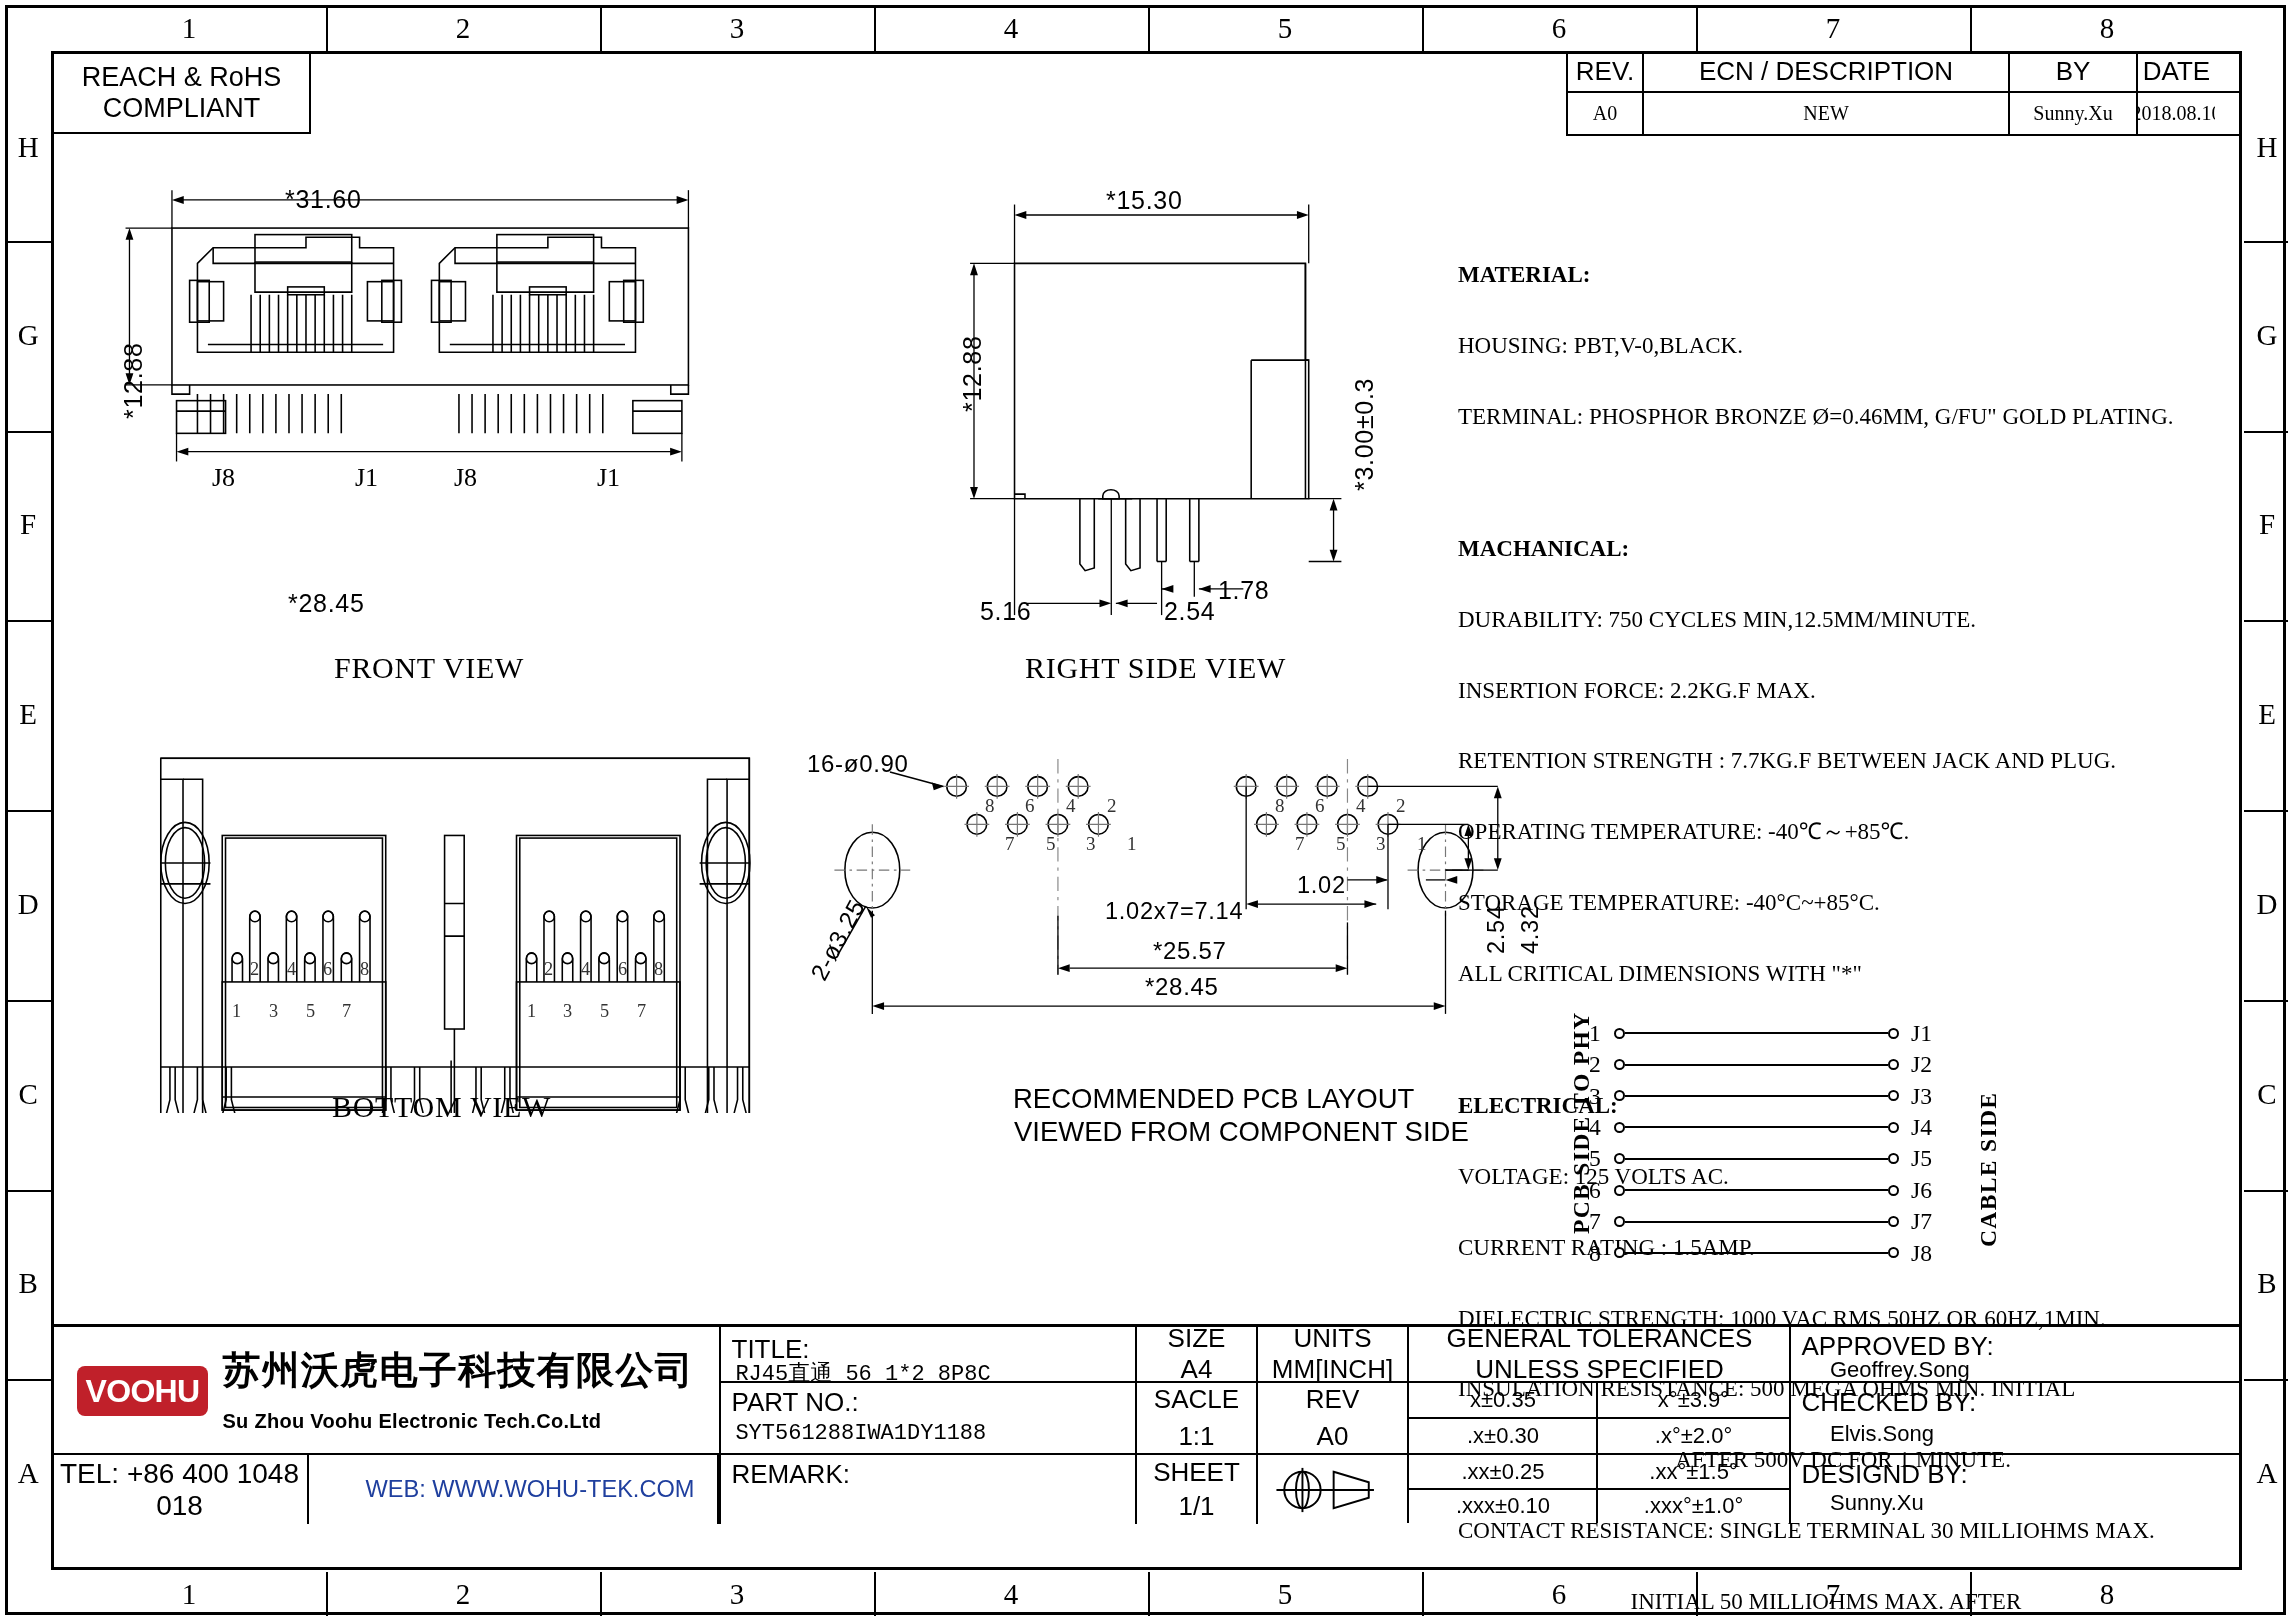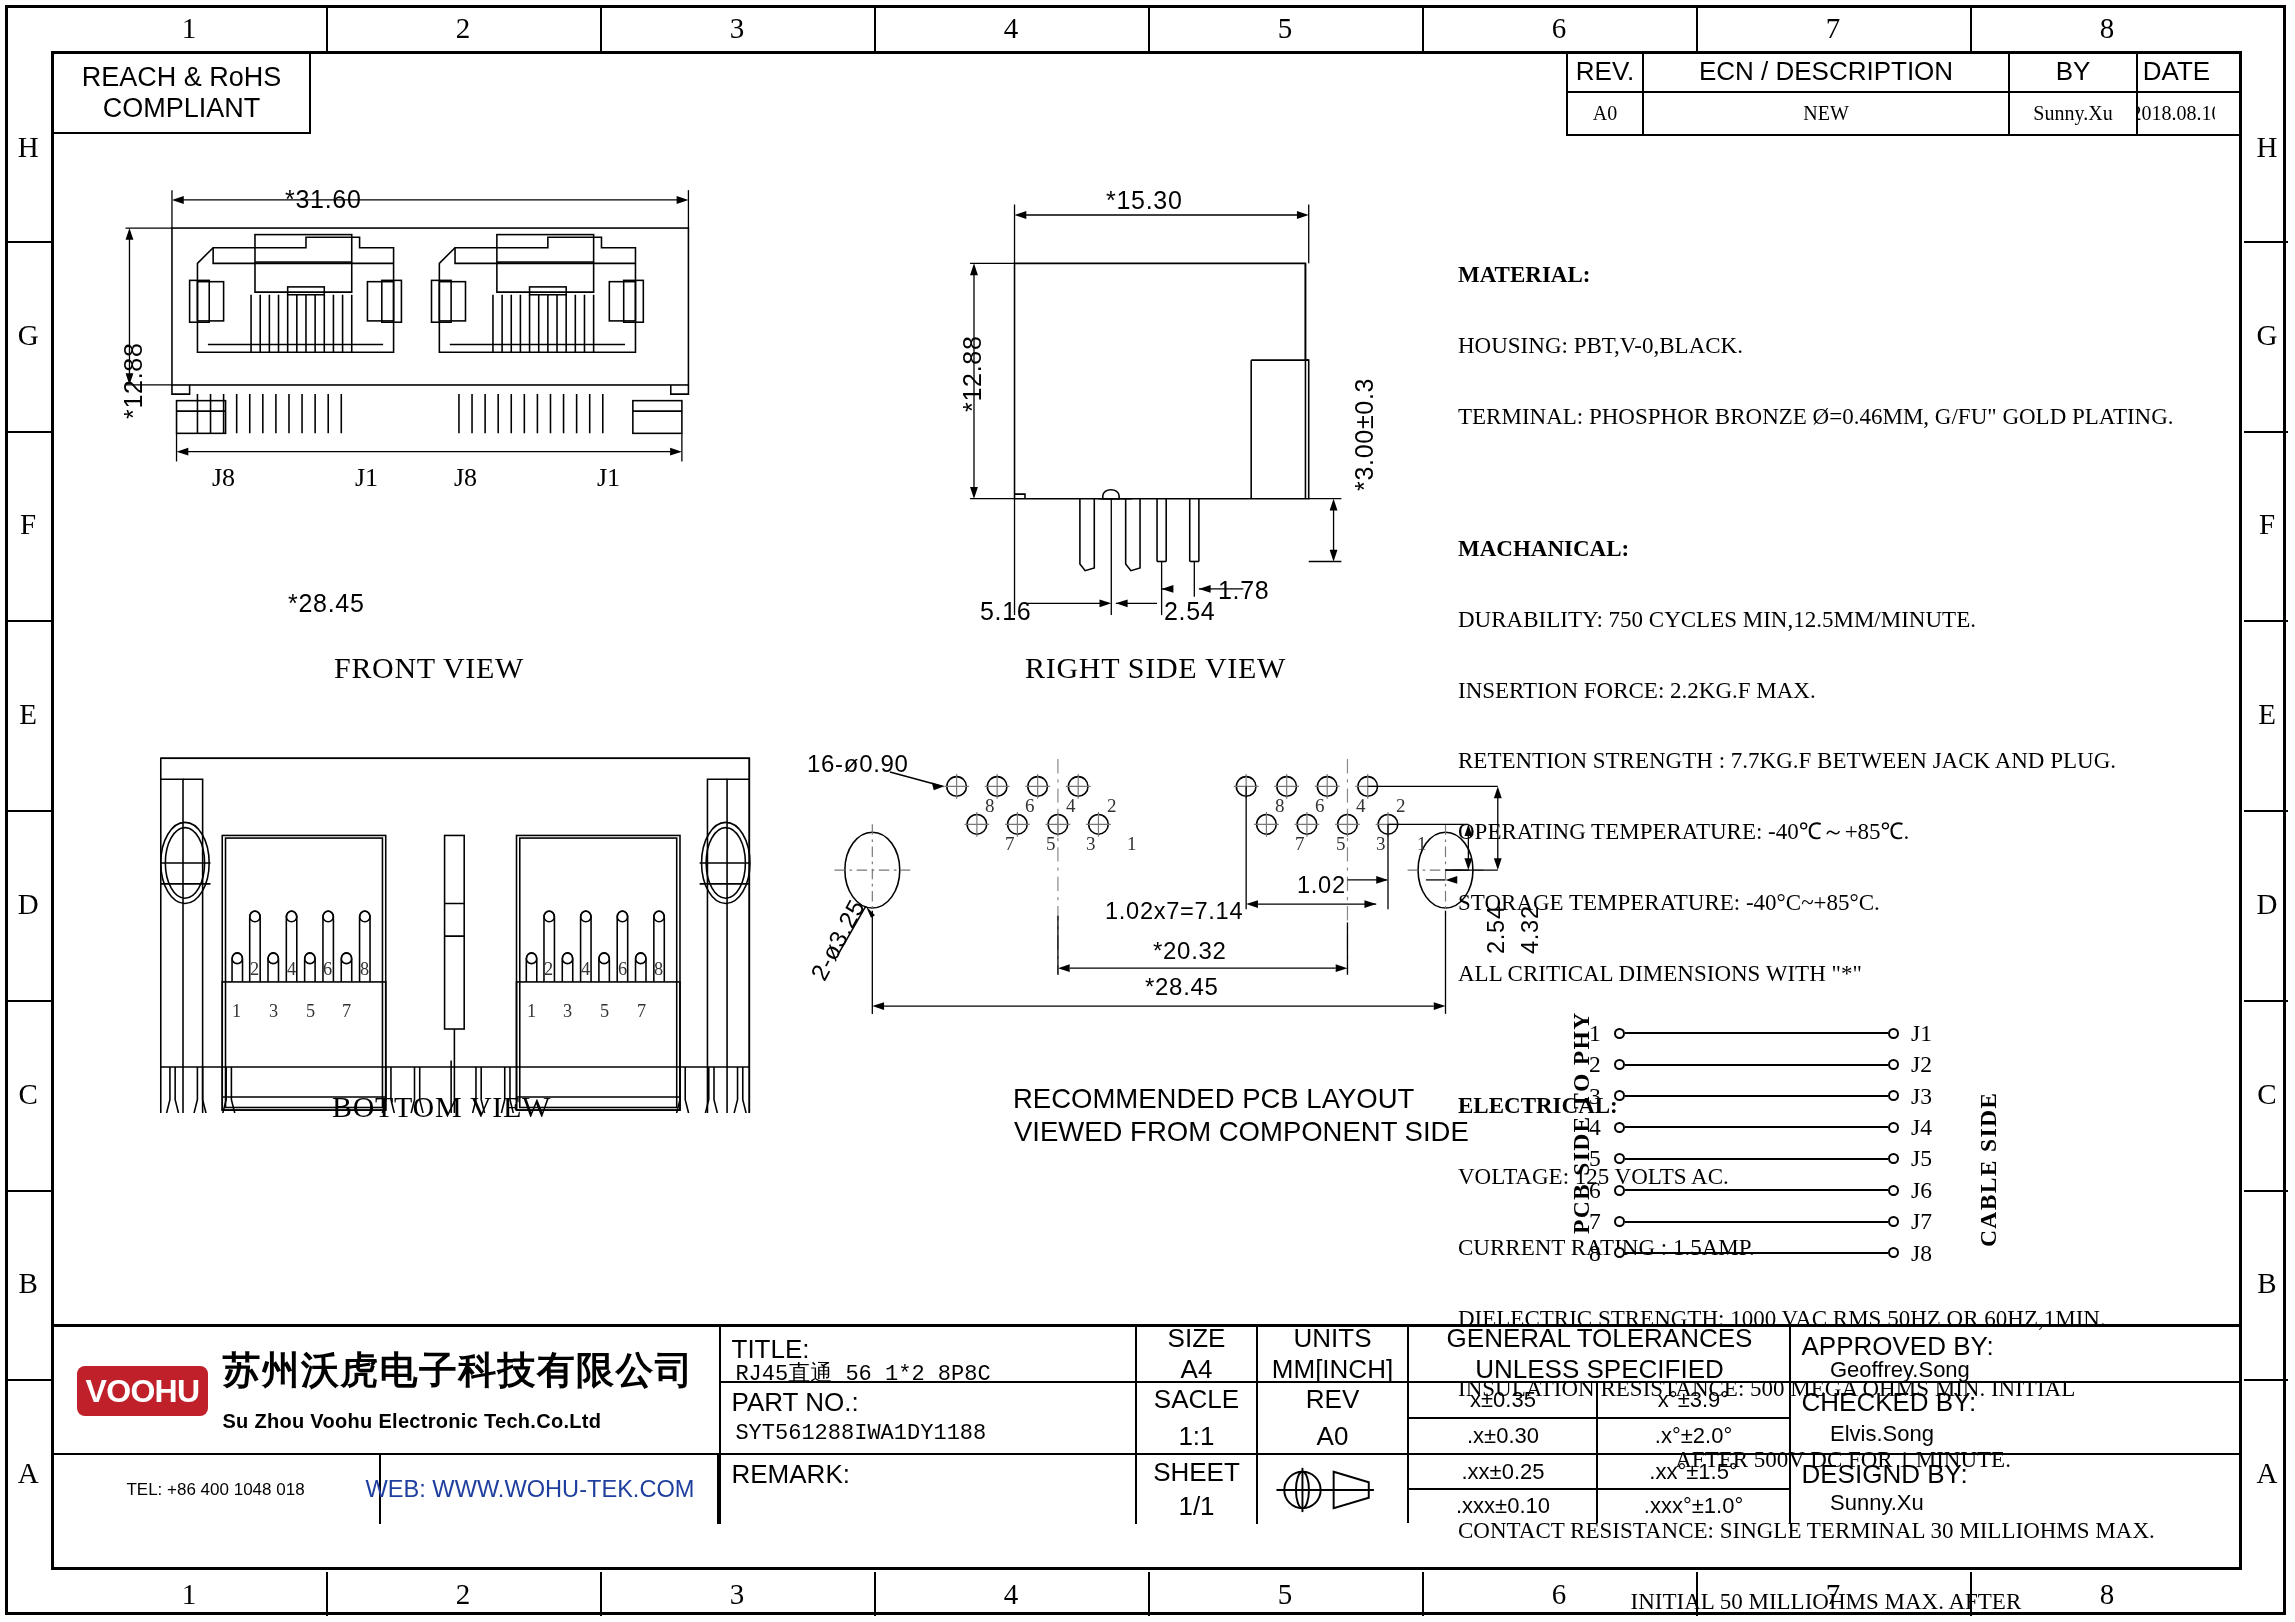--- a/index.html
+++ b/index.html
@@ -511,21 +511,21 @@
       <polygon points="1065,170 1059,152 1071,152"></polygon>
         <polygon points="1065,100 1059,118 1071,118"></polygon>
       <polygon points="1110,170 1104,152 1116,152"></polygon>
         <polygon points="1110,42 1104,60 1116,60"></polygon>
     </g>
   </svg>
   <div class="lbl dimtxt" style="left:807px;top:750px;font-size:24px;">16-ø0.90</div>
   <div class="lbl dimtxt" style="left:805px;top:972px;font-size:24px;transform:rotate(-62deg);transform-origin:0 0;">2-ø3.25</div>
   <div class="lbl dimtxt" style="left:1105px;top:898px;font-size:23.6px;">1.02x7=7.14</div>
   <div class="lbl dimtxt" style="left:1297px;top:872px;font-size:23.6px;">1.02</div>
-  <div class="lbl dimtxt" style="left:1153px;top:937px;font-size:24px;">*20.32</div>
+  <div class="lbl dimtxt" style="left:1153px;top:937px;font-size:24px;">*25.57</div>
   <div class="lbl dimtxt" style="left:1145px;top:973px;font-size:24px;">*28.45</div>
   <div class="lbl dimtxt rot90" style="left:1483px;top:954px;font-size:23.6px;">2.54</div>
   <div class="lbl dimtxt rot90" style="left:1517px;top:954px;font-size:23.6px;">4.32</div>
 
   <div class="lbl serif" style="left:985px;top:795px;font-size:19px;color:#333;">8</div>
   <div class="lbl serif" style="left:1025px;top:795px;font-size:19px;color:#333;">6</div>
   <div class="lbl serif" style="left:1066px;top:795px;font-size:19px;color:#333;">4</div>
   <div class="lbl serif" style="left:1107px;top:795px;font-size:19px;color:#333;">2</div>
   <div class="lbl serif" style="left:1005px;top:833px;font-size:19px;color:#333;">7</div>
   <div class="lbl serif" style="left:1046px;top:833px;font-size:19px;color:#333;">5</div>
@@ -597,21 +597,21 @@
     <div class="cell bb" style="left:0;top:0;width:667px;height:128px;">
       <div id="logobox">
         <div class="logomark">VOOHU</div>
         <div style="margin-left:14.4px;">
           <div class="cnname">苏州沃虎电子科技有限公司</div>
           <div class="enname" style="margin-top:22px;">Su Zhou Voohu Electronic Tech.Co.Ltd</div>
         </div>
       </div>
     </div>
 
-    <div class="cell ctr br" style="left:0;top:128px;width:329px;height:69px;font-family:'Liberation Sans',sans-serif;font-size:17px;">TEL: +86 400 1048 018</div>
+    <div class="cell ctr br" style="left:0;top:128px;width:257px;height:69px;font-family:'Liberation Sans',sans-serif;font-size:28px;">TEL: +86 400 1048 018</div>
     <div class="cell ctr br" style="left:291px;top:128px;width:376px;height:69px;font-family:'Liberation Sans',sans-serif;font-size:23.6px;color:#1f3f9e;">WEB: WWW.WOHU-TEK.COM</div>
 
     <div class="cell bl bb" style="left:667px;top:0;width:416px;height:56px;">
       <div class="tblk-h" style="position:absolute;left:10.5px;top:6.5px;">TITLE:</div>
       <div class="tblk-v" style="position:absolute;left:14.4px;top:31px;">RJ45直通 56 1*2 8P8C</div>
     </div>
     <div class="cell bl bb ctr" style="left:1083px;top:0;width:121px;height:56px;">
       <div style="display:flex;flex-direction:column;align-items:center;">
         <span class="tblk-h">SIZE</span>
         <span class="tblk-h">A4</span>

